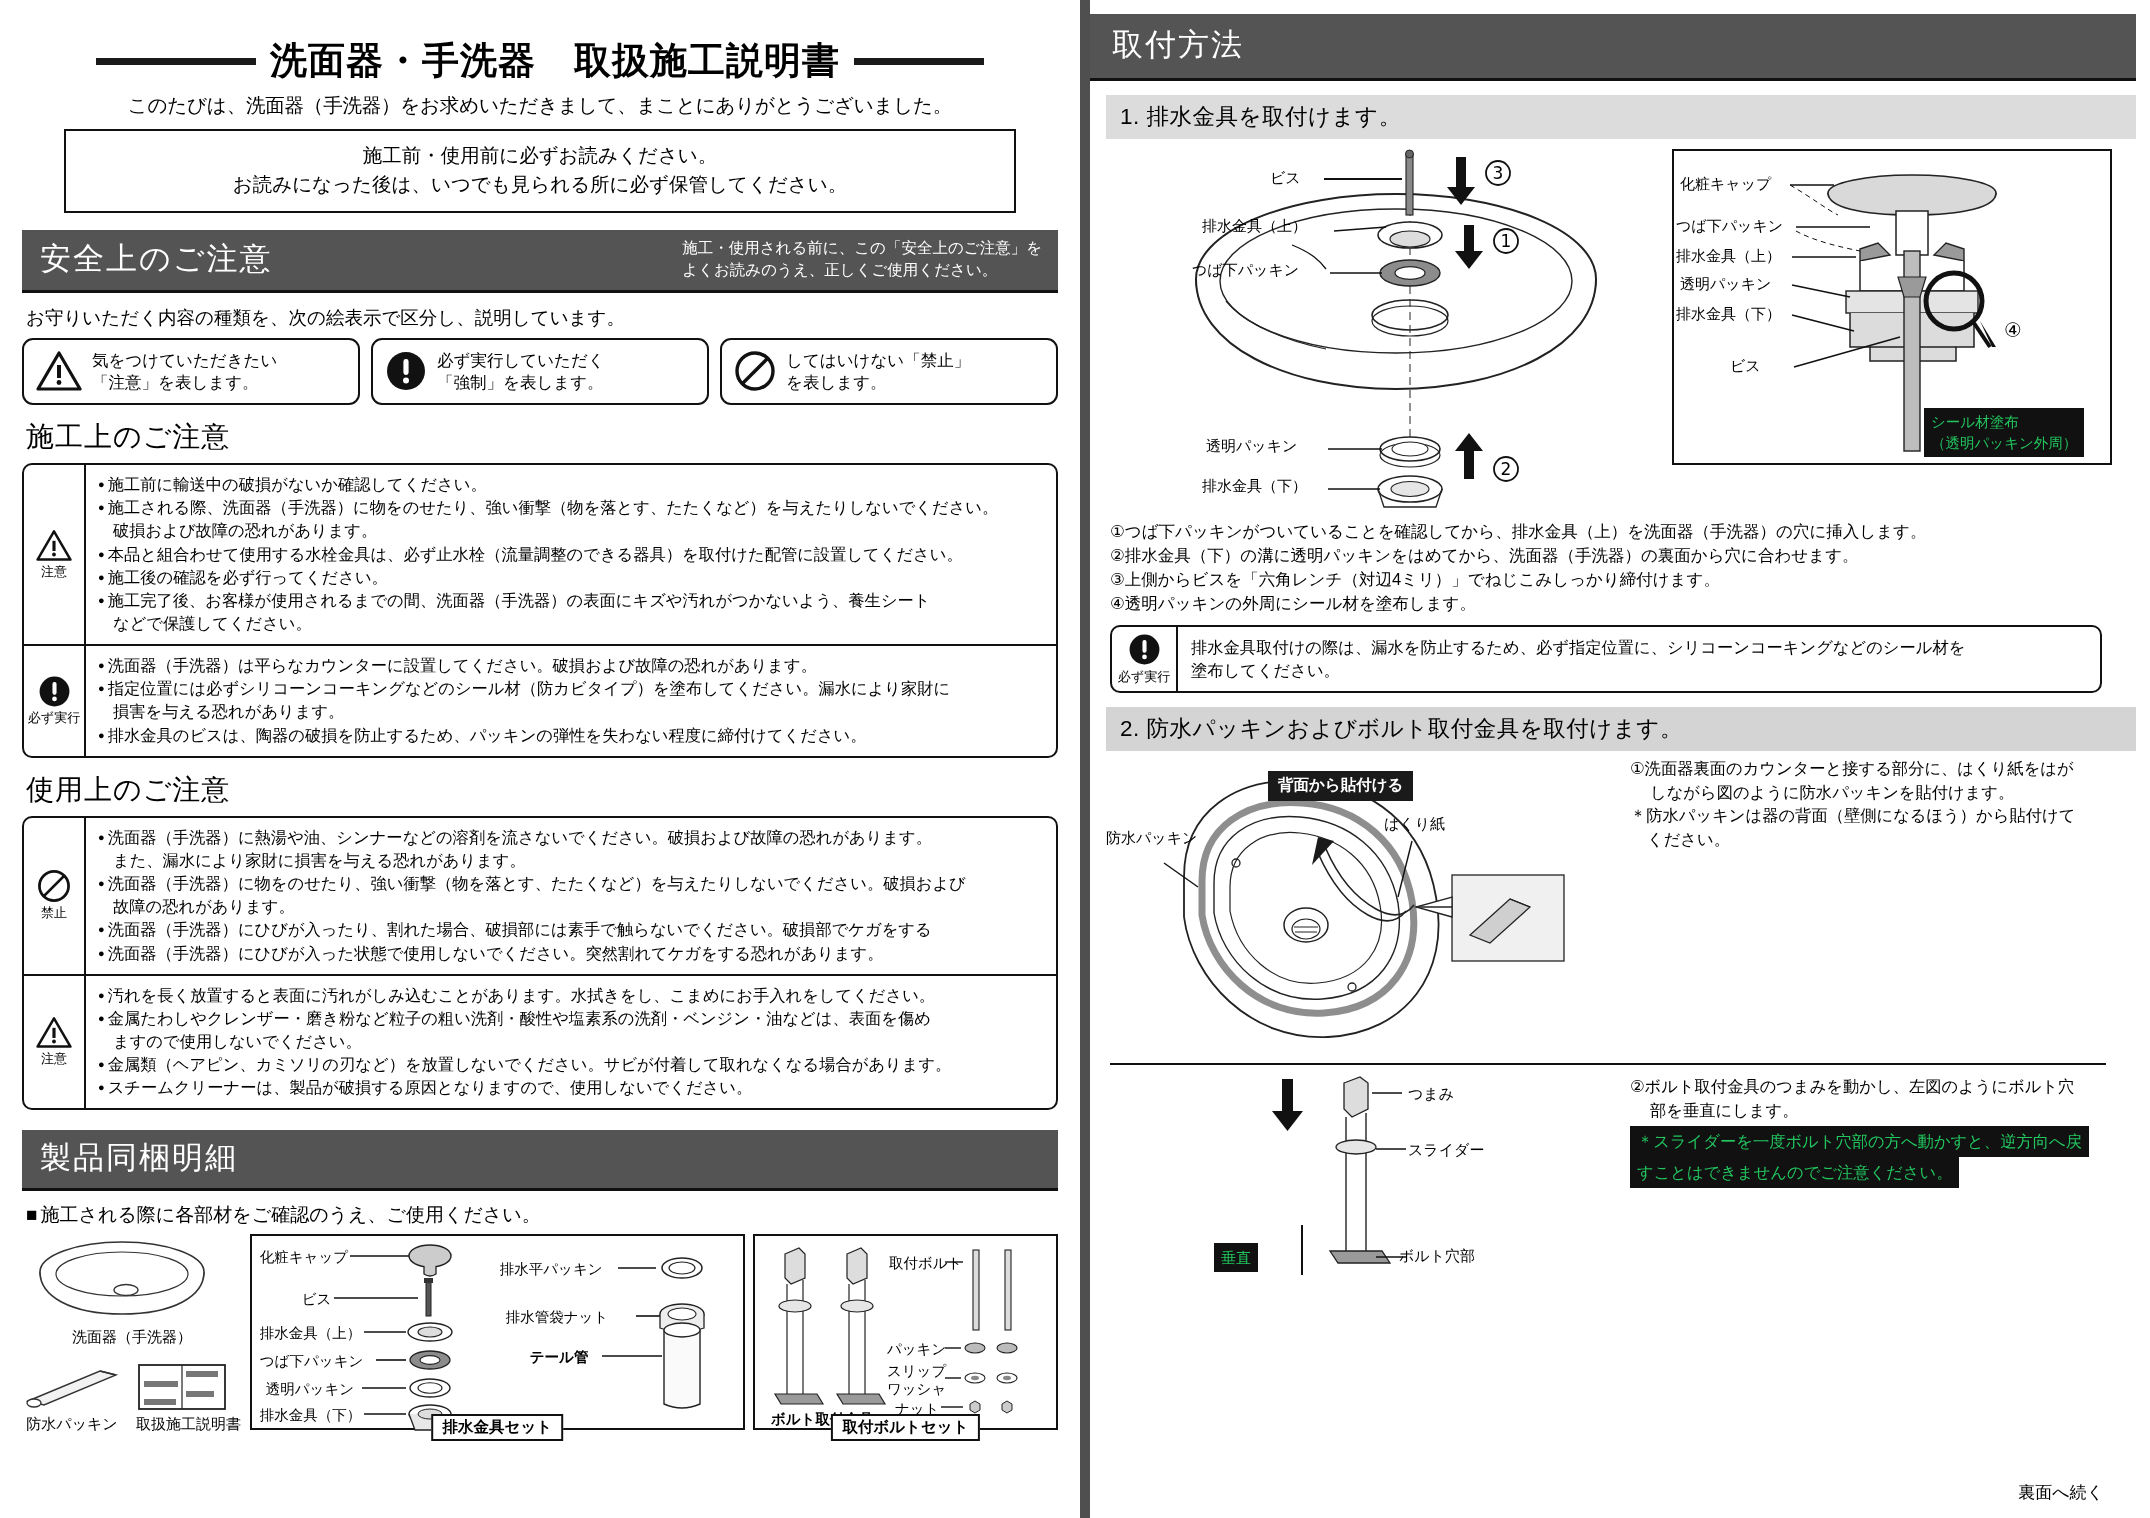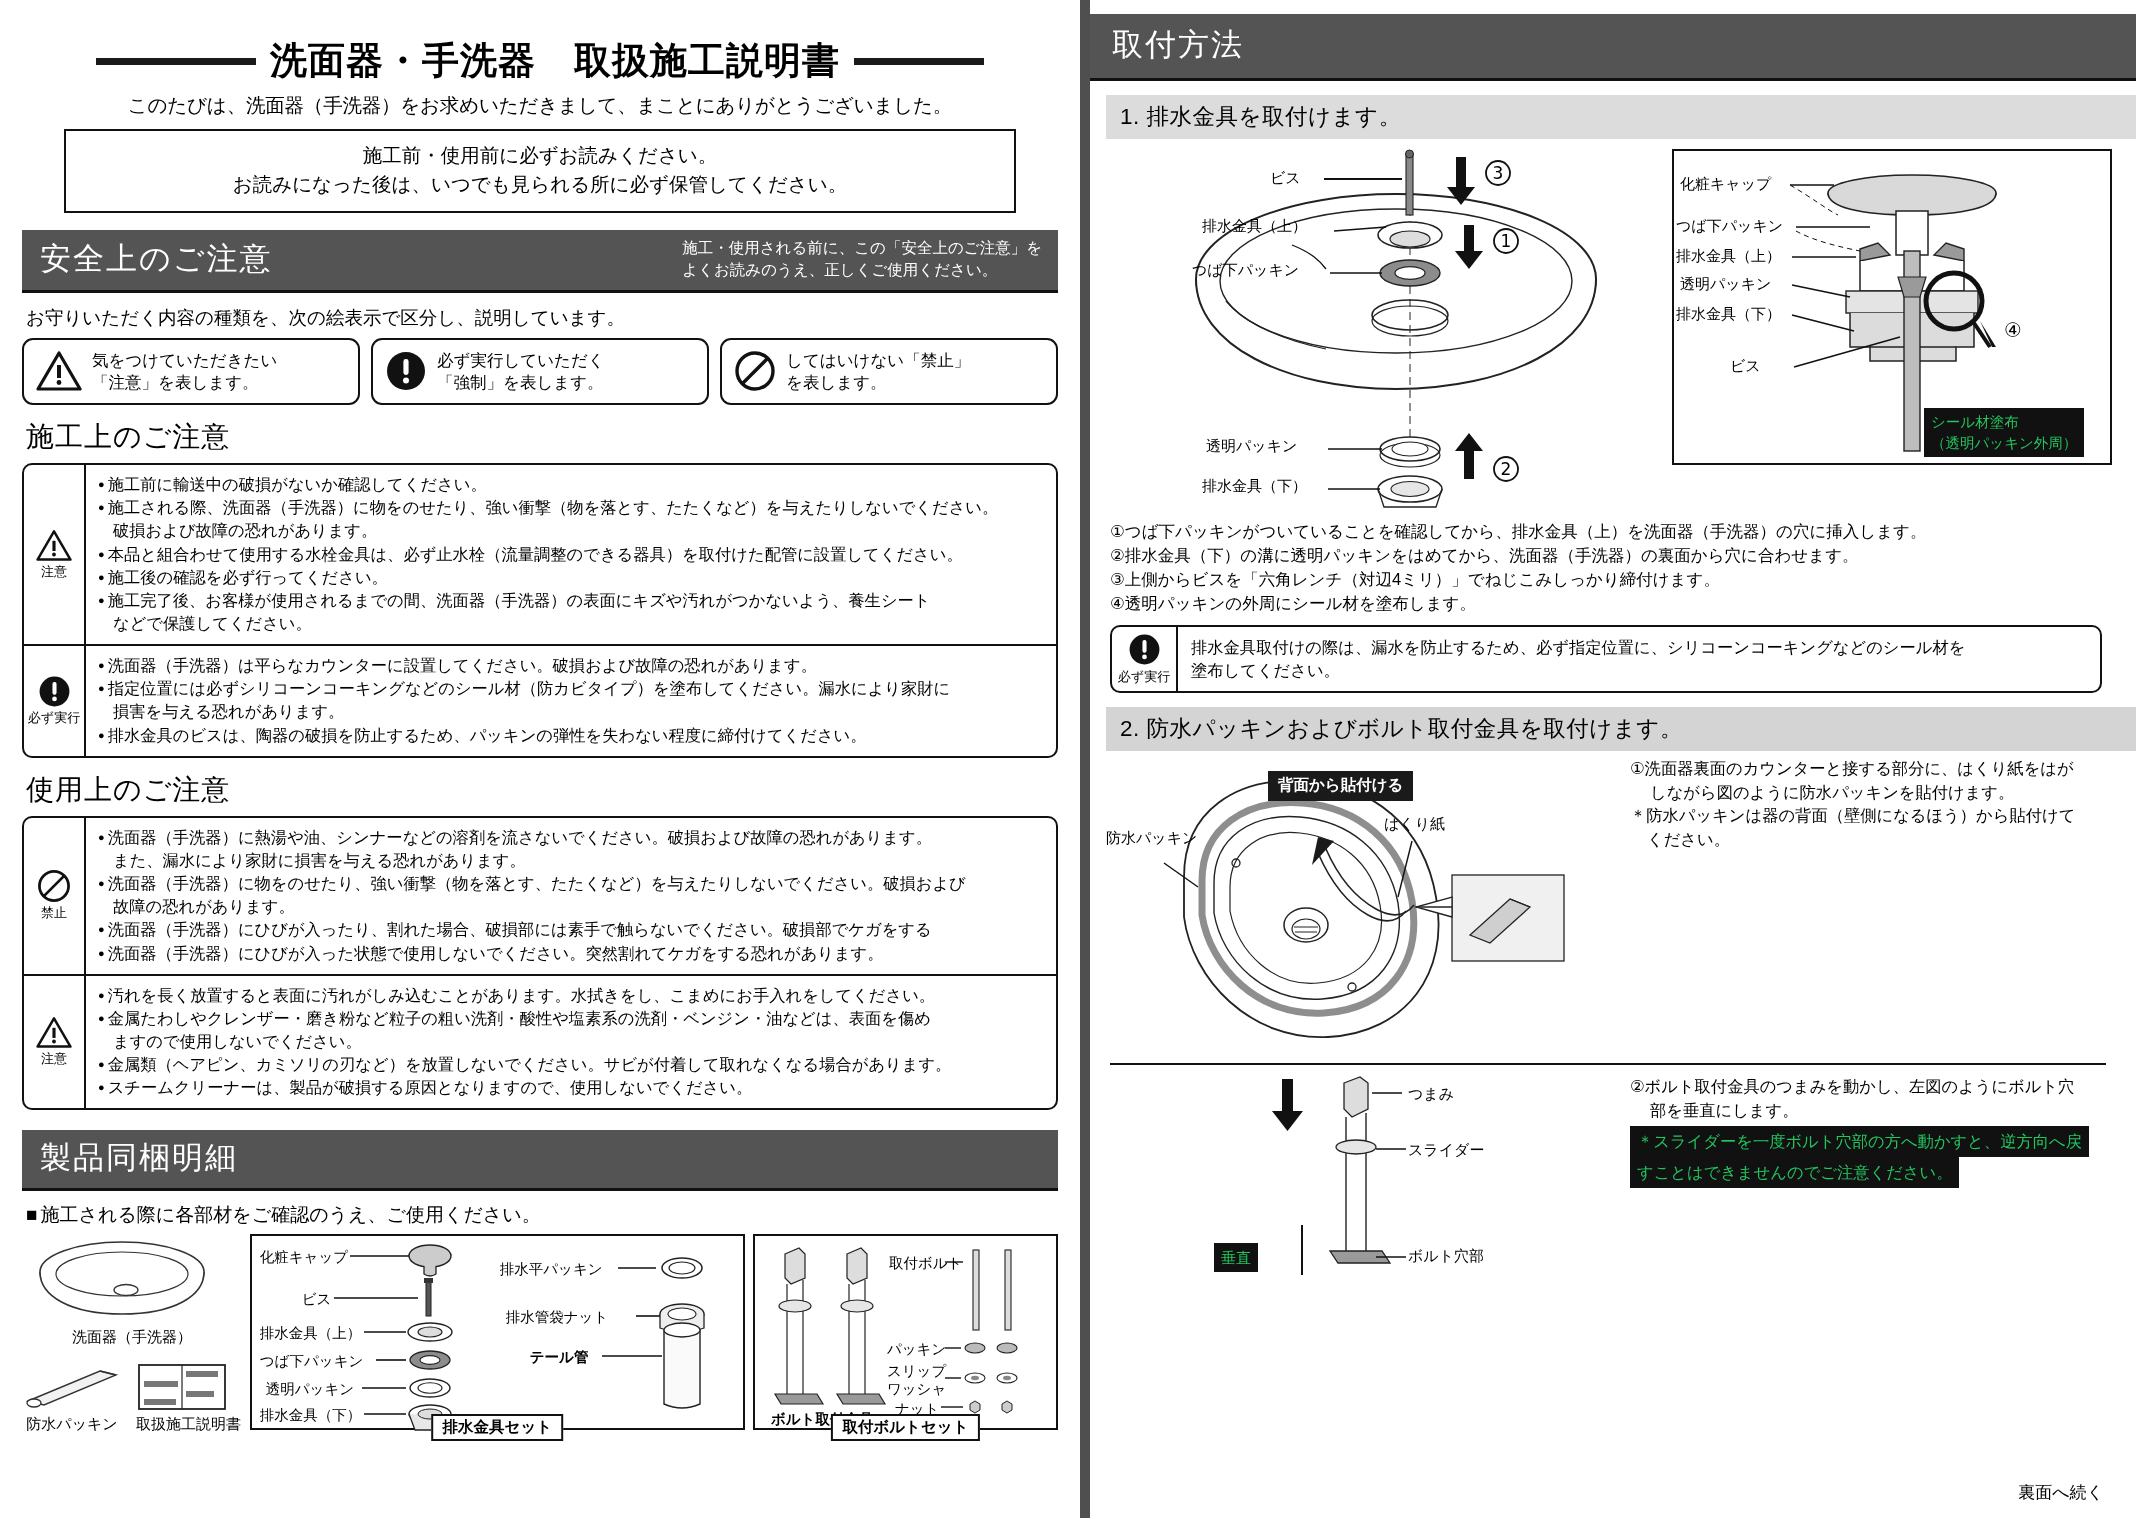--- a/index.html
+++ b/index.html
@@ -654,21 +654,21 @@
           <path d="M224 176 L276 176 L284 188 L232 188 Z" fill="#9a9a9a" stroke="#222" stroke-width="1.3"></path>
 
           <line x1="196" y1="150" x2="196" y2="200" stroke="#111" stroke-width="2"></line>
 
           <line x1="266" y1="18" x2="296" y2="18" stroke="#111" stroke-width="1.5"></line>
           <line x1="270" y1="74" x2="300" y2="74" stroke="#111" stroke-width="1.5"></line>
           <line x1="270" y1="182" x2="300" y2="182" stroke="#111" stroke-width="1.5"></line>
         </svg>
         <div class="dlabel" style="position:absolute; left:302px; top:10px;">つまみ</div>
         <div class="dlabel" style="position:absolute; left:302px; top:66px;">スライダー</div>
-        <div class="dlabel" style="position:absolute; left:302px; top:172px;">ボルト穴部</div>
+        <div class="dlabel" style="position:absolute; left:293px; top:172px;">ボルト穴部</div>
         <div class="blk-note" style="position:absolute; left:108px; top:168px; font-size:15px;">垂直</div>
       </div>
 
       <div class="tc-right">
         <div class="leadline">②ボルト取付金具のつまみを動かし、左図のようにボルト穴</div>
         <div class="leadline" style="text-indent:0; padding-left:20px;">部を垂直にします。</div>
         <div class="blk-note" style="margin-top:4px;">＊スライダーを一度ボルト穴部の方へ動かすと、逆方向へ戻</div>
         <div class="blk-note">すことはできませんのでご注意ください。</div>
       </div>
     </div>

